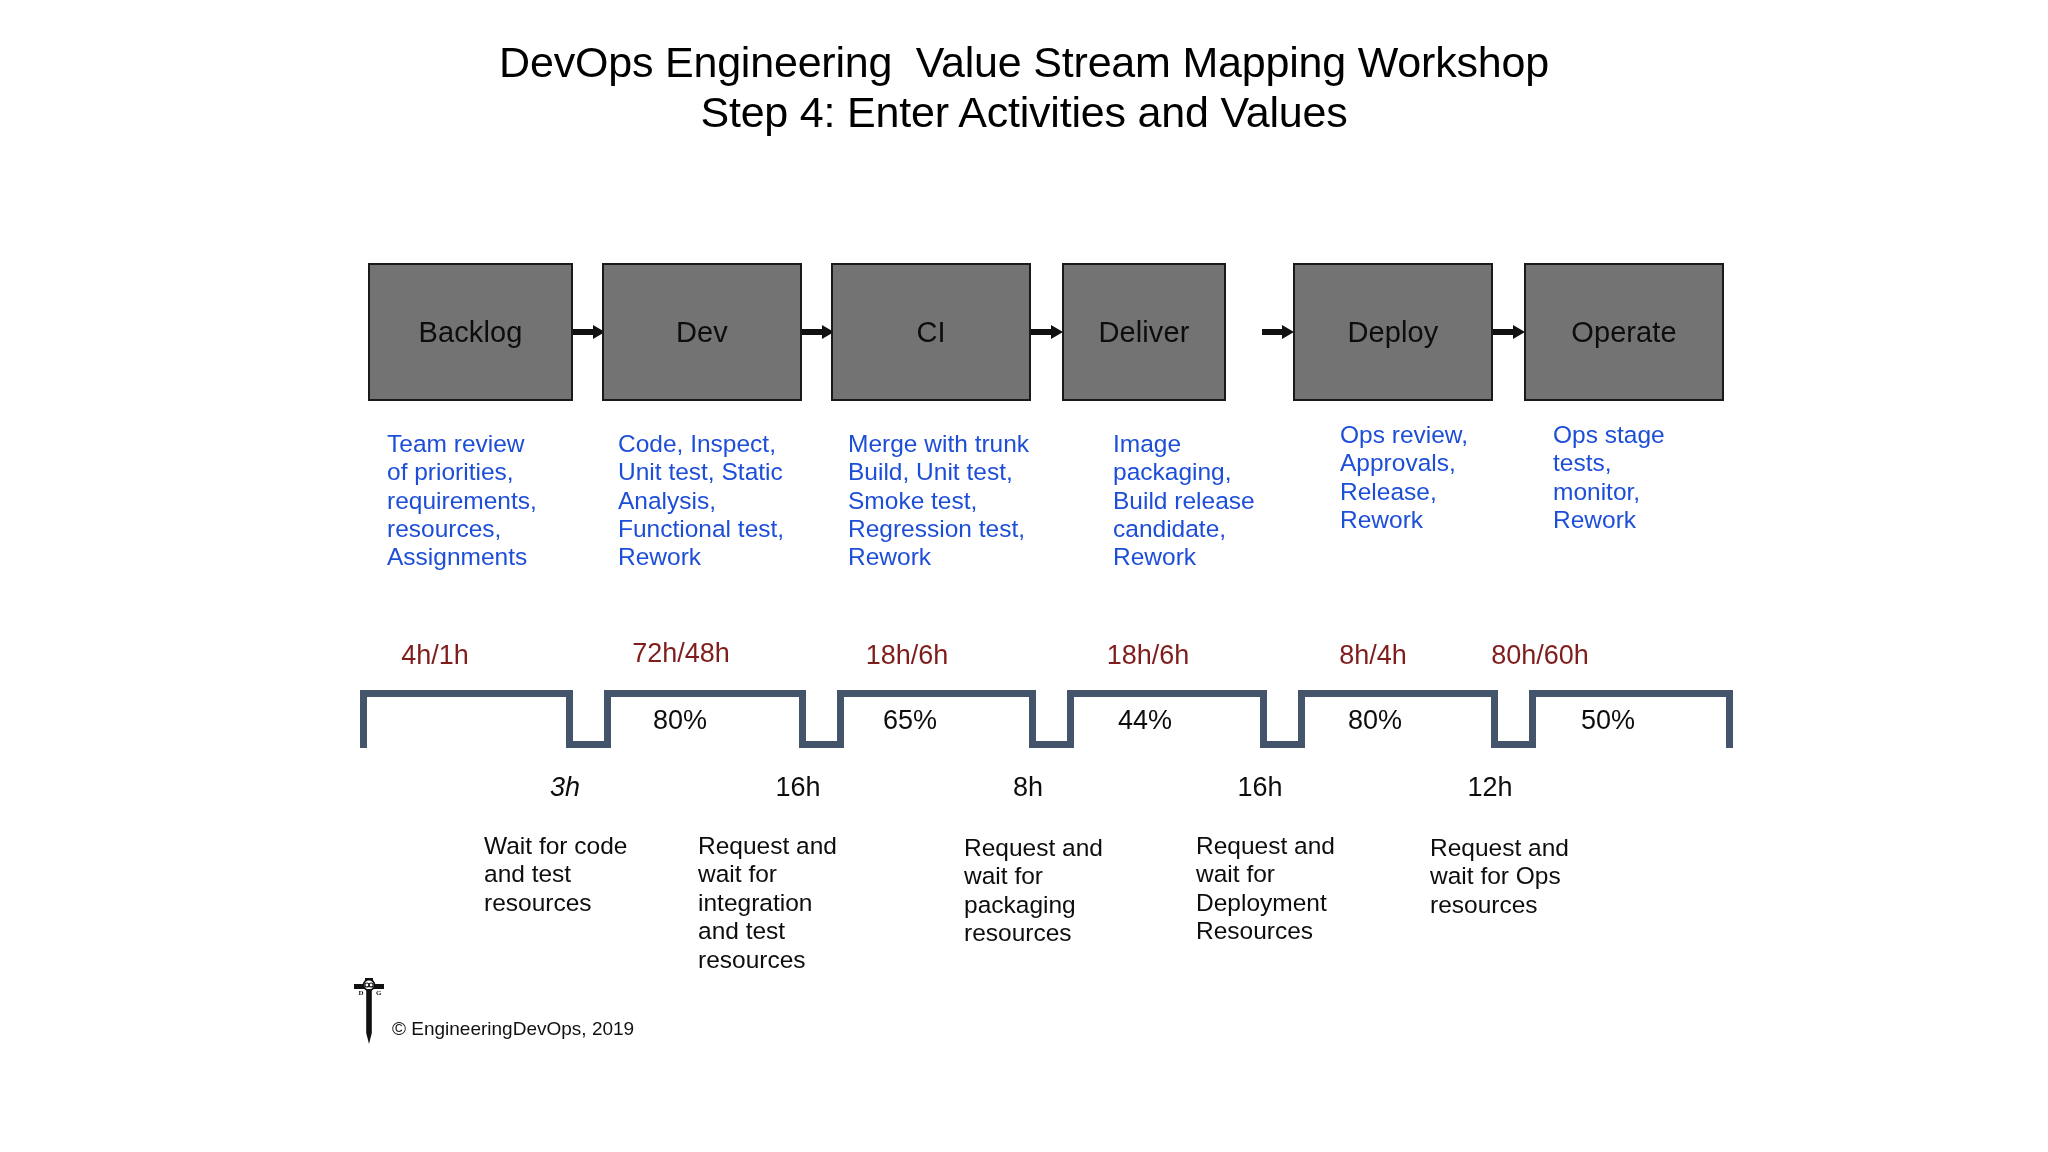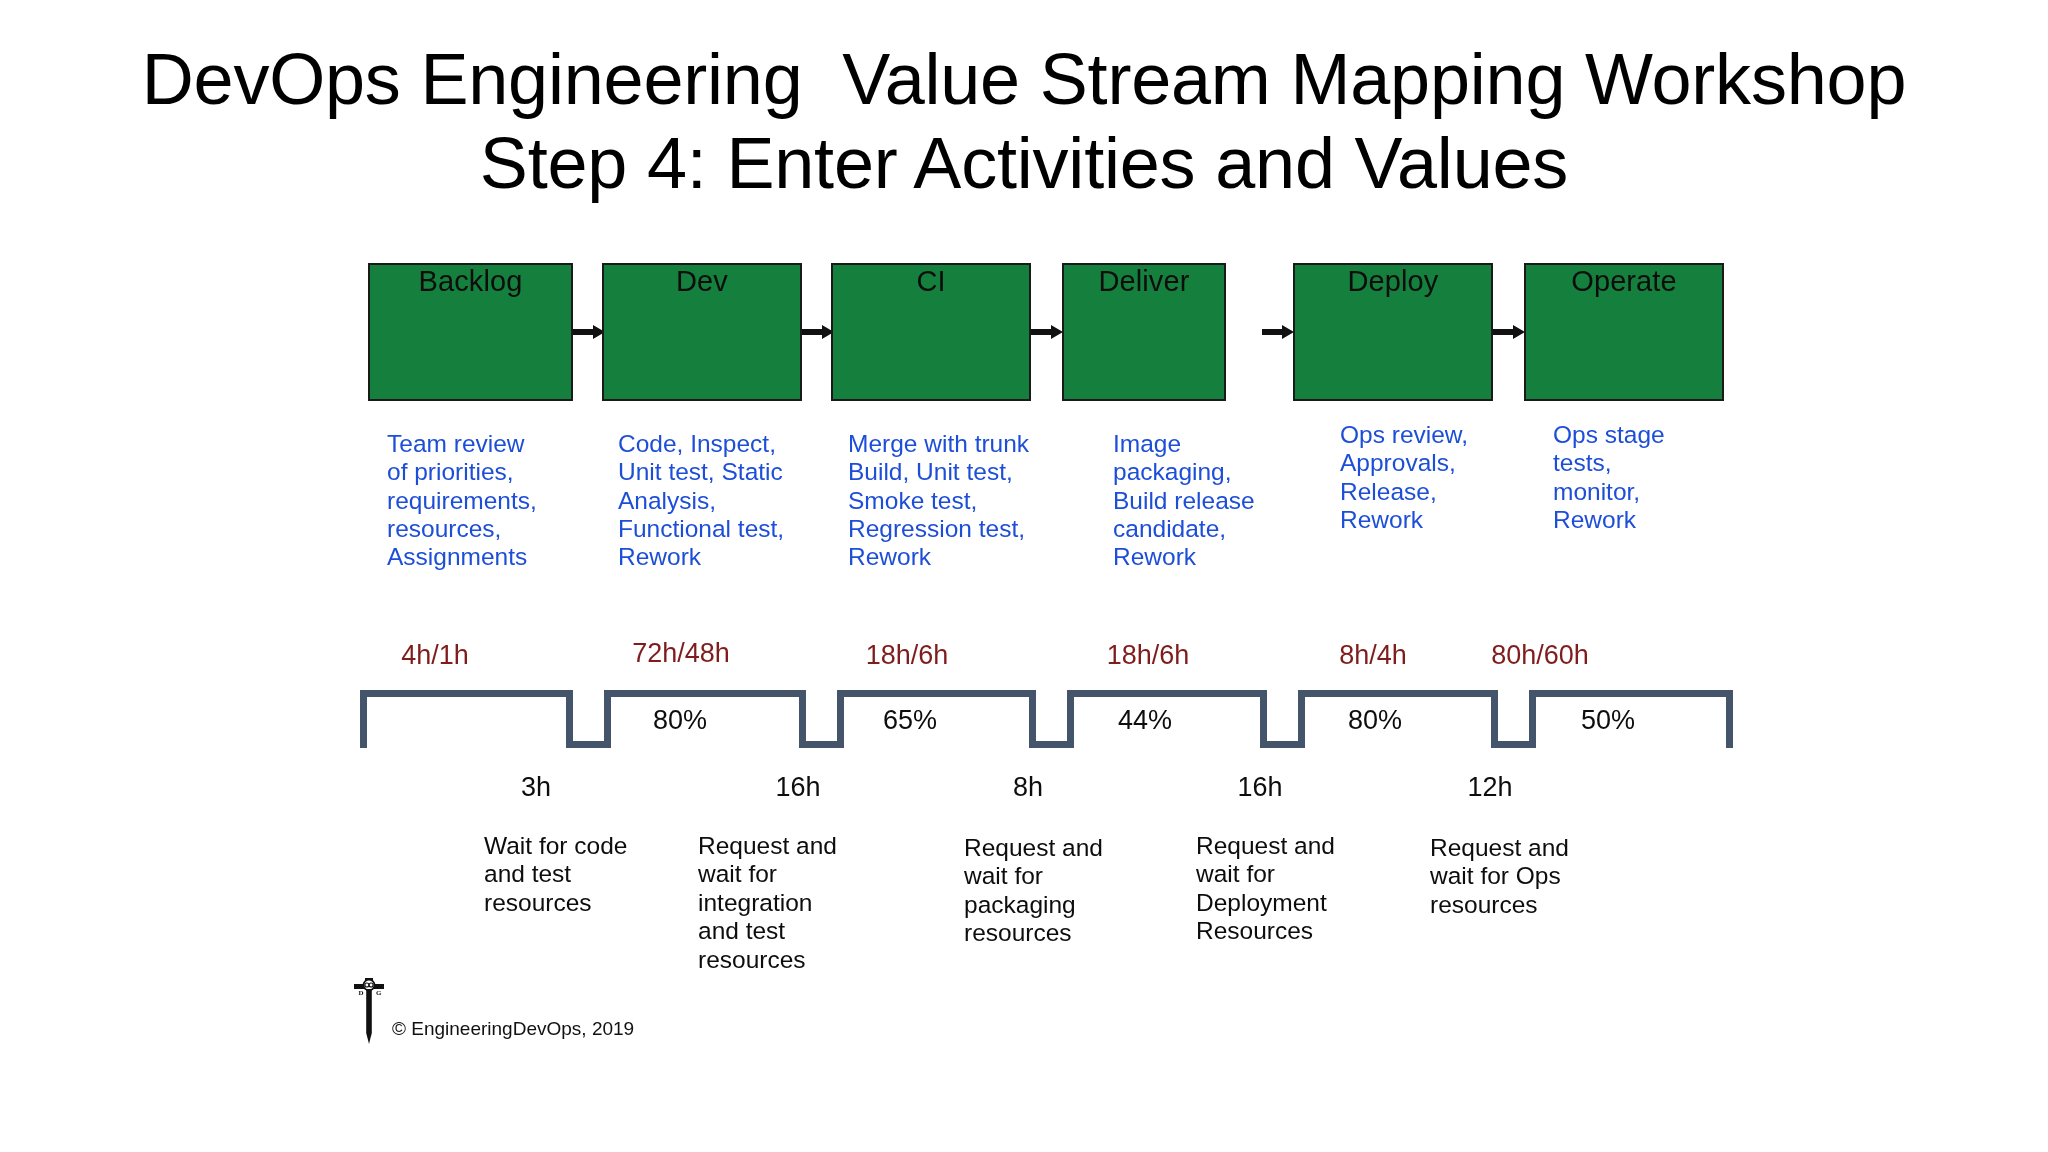--- a/index.html
+++ b/index.html
@@ -20,21 +20,21 @@
   
   #title-block {
     position: absolute;
     left: 0;
     top: 38px;
     width: 2048px;
     text-align: center;
   }
   .title-line {
     font-family: "Liberation Sans", sans-serif;
-    font-size: 72px;
+    font-size: 43px;
     font-weight: 400;
     line-height: 1.16;
     letter-spacing: -0.2px;
     white-space: pre;
   }
 
   
   #vsm {
     position: absolute;
     left: 0;
@@ -49,24 +49,24 @@
     left: 368px;
     top: 263px;
     width: 1370px;
     height: 140px;
   }
   .process-box {
     position: absolute;
     top: 0;
     height: 138px;
     border: 2px solid #1a1a1a;
-    background: #15803d;
+    background: #737373;
     box-sizing: border-box;
     display: flex;
-    align-items: flex-start;
+    align-items: center;
     justify-content: center;
   }
   .process-label {
     font-size: 29px;
     font-weight: 400;
     color: #0d0d0d;
     letter-spacing: 0.1px;
   }
   .arrow {
     position: absolute;
@@ -284,21 +284,21 @@
     <div class="lad-top" style="left:1169px; top:0px;  width:204px;"></div>
     <div class="lad-vert" style="left:1366px; top:0px;  height:58px;"></div>
   </div>
 
   <div class="pct-label" style="left:600px; top:705px; width:160px;">80%</div>
   <div class="pct-label" style="left:830px; top:705px; width:160px;">65%</div>
   <div class="pct-label" style="left:1065px; top:705px; width:160px;">44%</div>
   <div class="pct-label" style="left:1295px; top:705px; width:160px;">80%</div>
   <div class="pct-label" style="left:1528px; top:705px; width:160px;">50%</div>
 
-  <div class="wait-label" style="left:476px; top:772px; width:120px;">3h</div>
+  <div class="wait-label" style="left:505px; top:772px; width:120px;font-style:italic;">3h</div>
   <div class="wait-label" style="left:738px; top:772px; width:120px;">16h</div>
   <div class="wait-label" style="left:968px; top:772px; width:120px;">8h</div>
   <div class="wait-label" style="left:1200px; top:772px; width:120px;">16h</div>
   <div class="wait-label" style="left:1430px; top:772px; width:120px;">12h</div>
 
   <div class="wait-col" style="left:484px; top:832px; width:195px;">Wait for code
 and test
 resources</div>
   <div class="wait-col" style="left:698px; top:832px; width:190px;">Request and
 wait for

